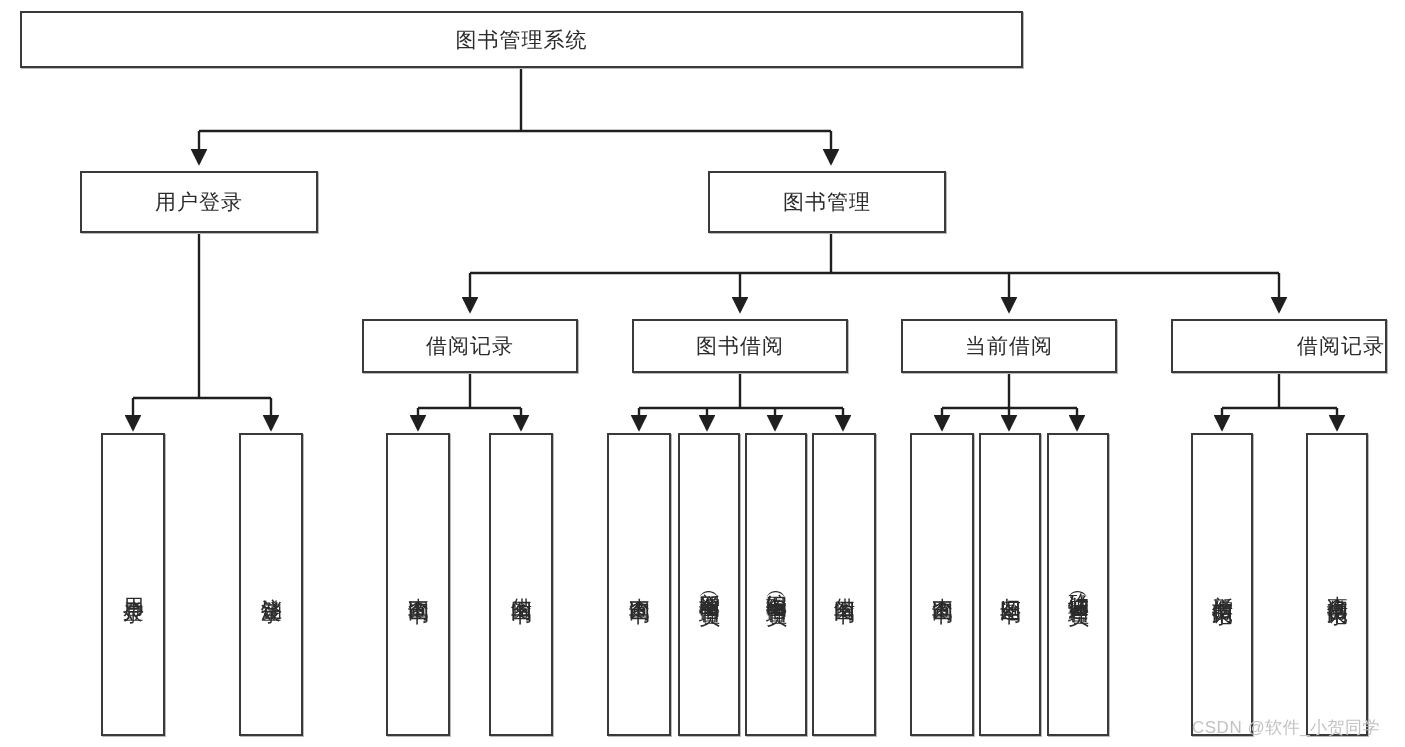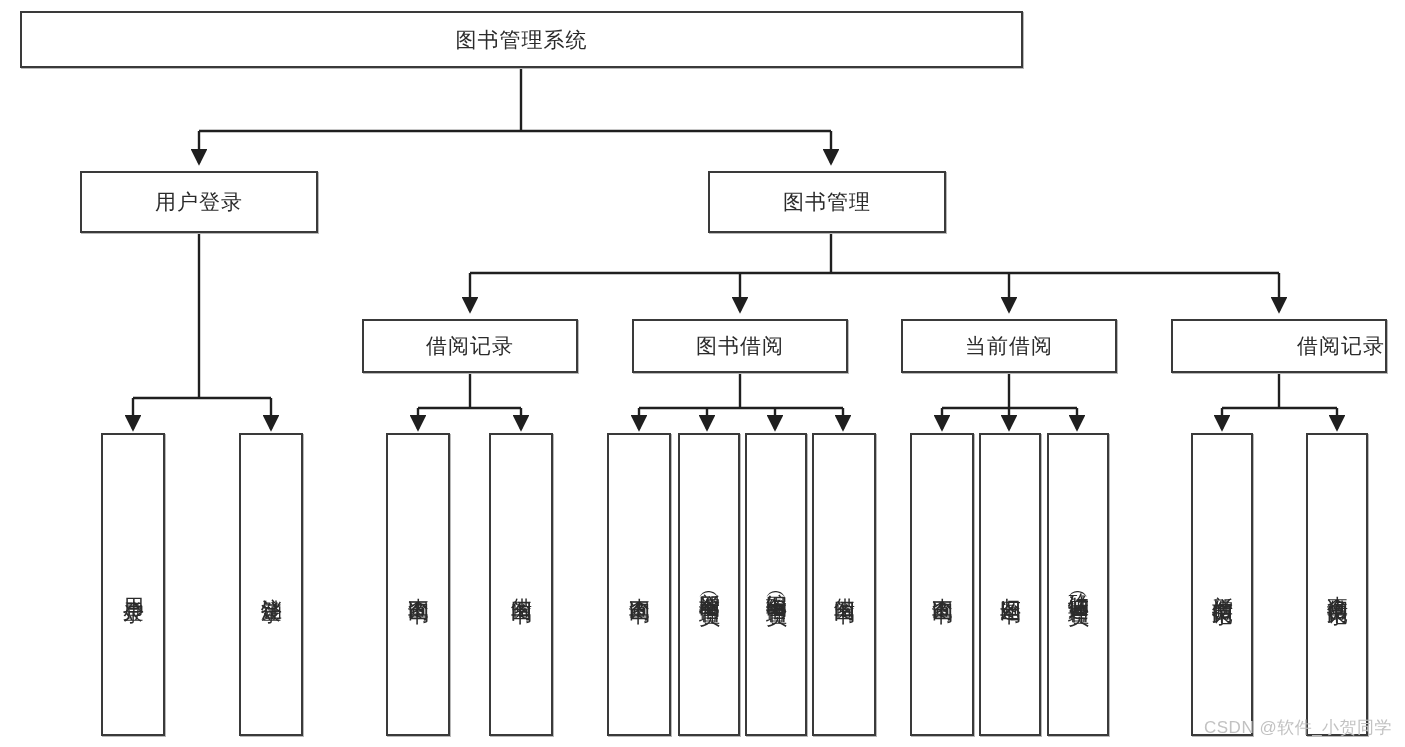--- a/index.html
+++ b/index.html
@@ -178,15 +178,15 @@
     <span class="vtext">确认归还（管理员）</span>
   </div>
 
   <div class="node vertical" style="left:1191px; top:433px; width:62px; height:303px;">
     <span class="vtext">新增借阅记录</span>
   </div>
   <div class="node vertical" style="left:1306px; top:433px; width:62px; height:303px;">
     <span class="vtext">查询借阅记录</span>
   </div>
 
-  <div class="watermark" style="left:1192px; top:716px;padding-left:12px;">CSDN @软件_小贺同学</div>
+  <div class="watermark" style="left:1192px; top:716px;">CSDN @软件_小贺同学</div>
 
 </div>
 
 </body></html>

